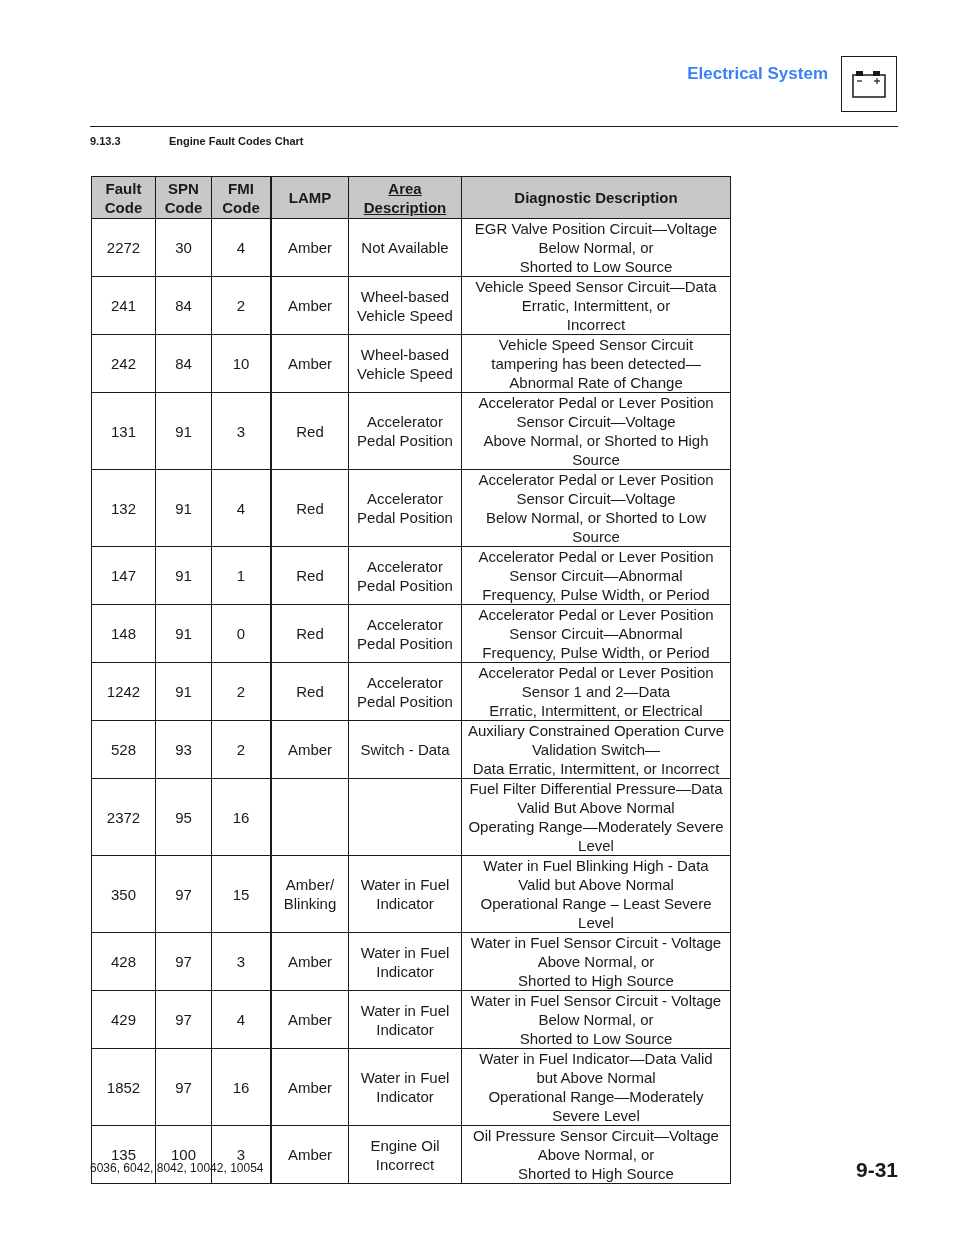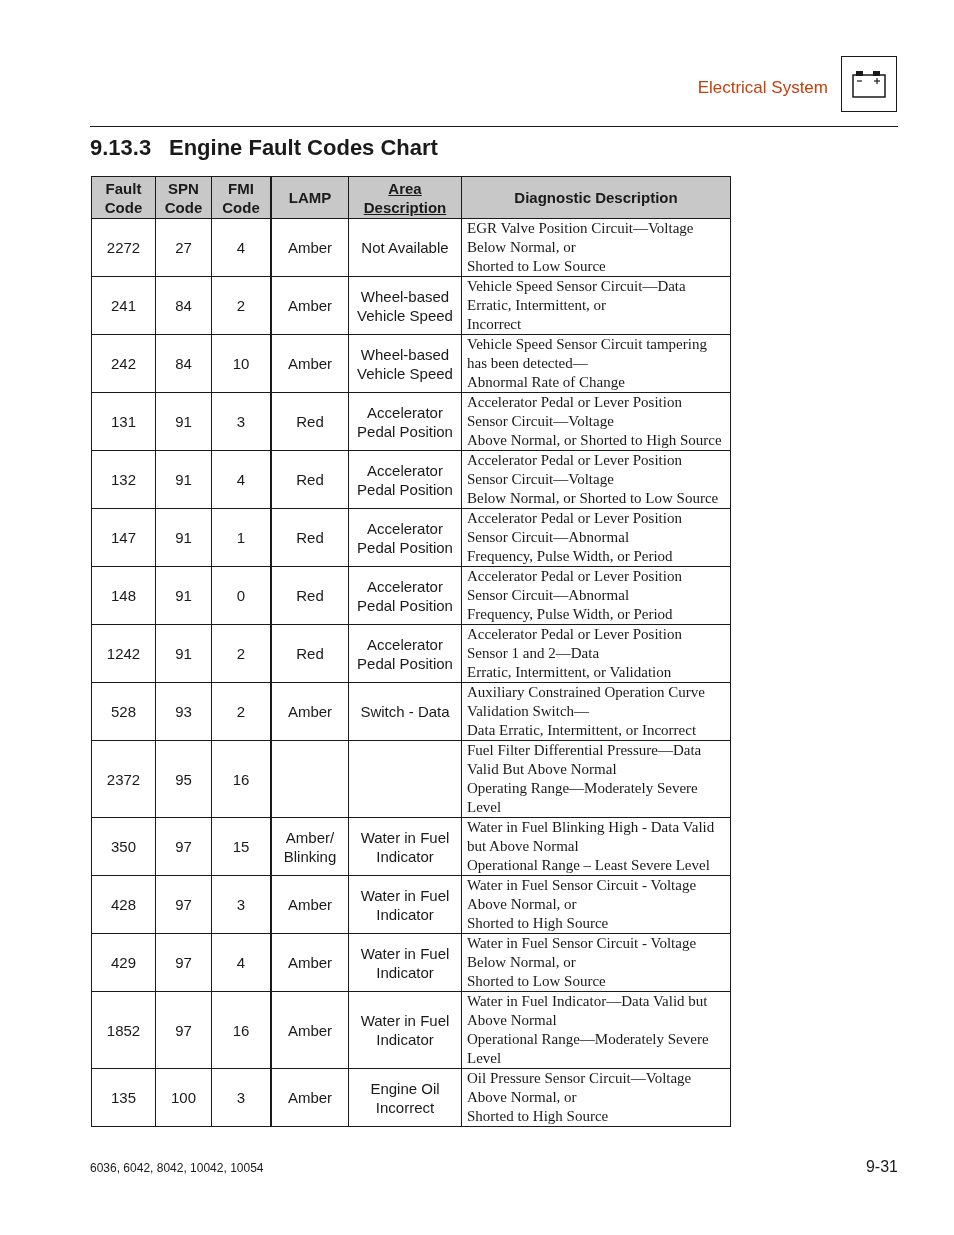--- a/index.html
+++ b/index.html
@@ -1,61 +1,61 @@
 <!DOCTYPE html>
 <html><head>
 <meta charset="utf-8">
 <style>
   html, body { margin: 0; padding: 0; background: #ffffff; }
   body {
     width: 954px; height: 1235px; position: relative; overflow: hidden;
     font-family: "Liberation Sans", sans-serif; color: #1a1a1a;
   }
   .header-title {
-    position: absolute; right: 126px; top: 78px;
-    font-size: 17px; font-weight: normal; color: #c2410c;
+    position: absolute; right: 126px; top: 64px;
+    font-size: 17px; font-weight: bold; color: #3b82f6;
   }
   .icon-box {
     position: absolute; left: 841px; top: 56px; width: 56px; height: 56px;
     border: 1.5px solid #1a1a1a; box-sizing: border-box;
   }
   .icon-box svg { position: absolute; left: 9px; top: 12px; }
   .header-rule {
     position: absolute; left: 90px; top: 126px; width: 808px; height: 0;
     border-top: 1.5px solid #1a1a1a;
   }
   .section-title {
     position: absolute; left: 90px; top: 135px;
-    font-size: 22px; font-weight: bold;
+    font-size: 11px; font-weight: bold;
   }
   .section-title .num { display: inline-block; width: 79px; }
   table.codes {
     position: absolute; left: 91px; top: 176px; width: 640px;
     border-collapse: collapse; font-size: 15px; line-height: 19px;
   }
   table.codes th, table.codes td {
     border: 1px solid #1a1a1a; padding: 0 5px;
   }
   table.codes th {
     background: #c8c8c8; font-weight: bold; text-align: center; height: 41px;
   }
   table.codes td { height: 56px; text-align: center; }
   table.codes td.desc, table.codes th.desc { }
-  table.codes td.desc { text-align: left; font-family: Liberation Serif, serif; }
+  table.codes td.desc { text-align: center; }
   table.codes .lamp-col { border-left-width: 2px; text-align: center; }
   .col-fault { width: 53px; }
   .col-spn { width: 45px; margin-top: 20px; }
   .col-fmi { width: 48px; }
   .col-lamp { width: 66px; }
   .col-area { width: 102px; text-decoration: underline; }
   .footer-left {
     position: absolute; left: 90px; top: 1161px; font-size: 12px; color: #1a1a1a;
   }
   .footer-right {
-    position: absolute; right: 56px; top: 1158px; font-size: 16px; font-weight: normal;
+    position: absolute; right: 56px; top: 1158px; font-size: 21px; font-weight: bold;
   }
 </style>
 </head>
 <body>
 
 <div class="header-title">Electrical System</div>
 <div class="icon-box">
   <svg width="36" height="30" viewBox="0 0 36 30">
     <rect x="5" y="2" width="7" height="5" fill="#1a1a1a"></rect>
     <rect x="22" y="2" width="7" height="5" fill="#1a1a1a"></rect>
@@ -78,21 +78,21 @@
       <th class="col-spn"><span>SPN</span><br><span>Code</span></th>
       <th class="col-fmi"><span>FMI</span><br><span>Code</span></th>
       <th class="col-lamp lamp-col"><span>LAMP</span></th>
       <th class="col-area"><span>Area</span><br><span>Description</span></th>
       <th class="desc"><span>Diagnostic Description</span></th>
     </tr>
   </thead>
   <tbody id="rows">
       <tr>
         <td class=""><span>2272</span></td>
-        <td class=""><span>27</span></td>
+        <td class=""><span>30</span></td>
         <td class=""><span>4</span></td>
         <td class="lamp-col"><span>Amber</span></td>
         <td class=""><span>Not Available</span></td>
         <td class="desc"><span>EGR Valve Position Circuit—Voltage Below Normal, or</span><br><span>Shorted to Low Source</span></td>
       </tr>
       <tr>
         <td class=""><span>241</span></td>
         <td class=""><span>84</span></td>
         <td class=""><span>2</span></td>
         <td class="lamp-col"><span>Amber</span></td>
@@ -138,21 +138,21 @@
         <td class="lamp-col"><span>Red</span></td>
         <td class=""><span>Accelerator</span><br><span>Pedal Position</span></td>
         <td class="desc"><span>Accelerator Pedal or Lever Position Sensor Circuit—Abnormal</span><br><span>Frequency, Pulse Width, or Period</span></td>
       </tr>
       <tr>
         <td class=""><span>1242</span></td>
         <td class=""><span>91</span></td>
         <td class=""><span>2</span></td>
         <td class="lamp-col"><span>Red</span></td>
         <td class=""><span>Accelerator</span><br><span>Pedal Position</span></td>
-        <td class="desc"><span>Accelerator Pedal or Lever Position Sensor 1 and 2—Data</span><br><span>Erratic, Intermittent, or Validation</span></td>
+        <td class="desc"><span>Accelerator Pedal or Lever Position Sensor 1 and 2—Data</span><br><span>Erratic, Intermittent, or Electrical</span></td>
       </tr>
       <tr>
         <td class=""><span>528</span></td>
         <td class=""><span>93</span></td>
         <td class=""><span>2</span></td>
         <td class="lamp-col"><span>Amber</span></td>
         <td class=""><span>Switch - Data</span></td>
         <td class="desc"><span>Auxiliary Constrained Operation Curve Validation Switch—</span><br><span>Data Erratic, Intermittent, or Incorrect</span></td>
       </tr>
       <tr>

